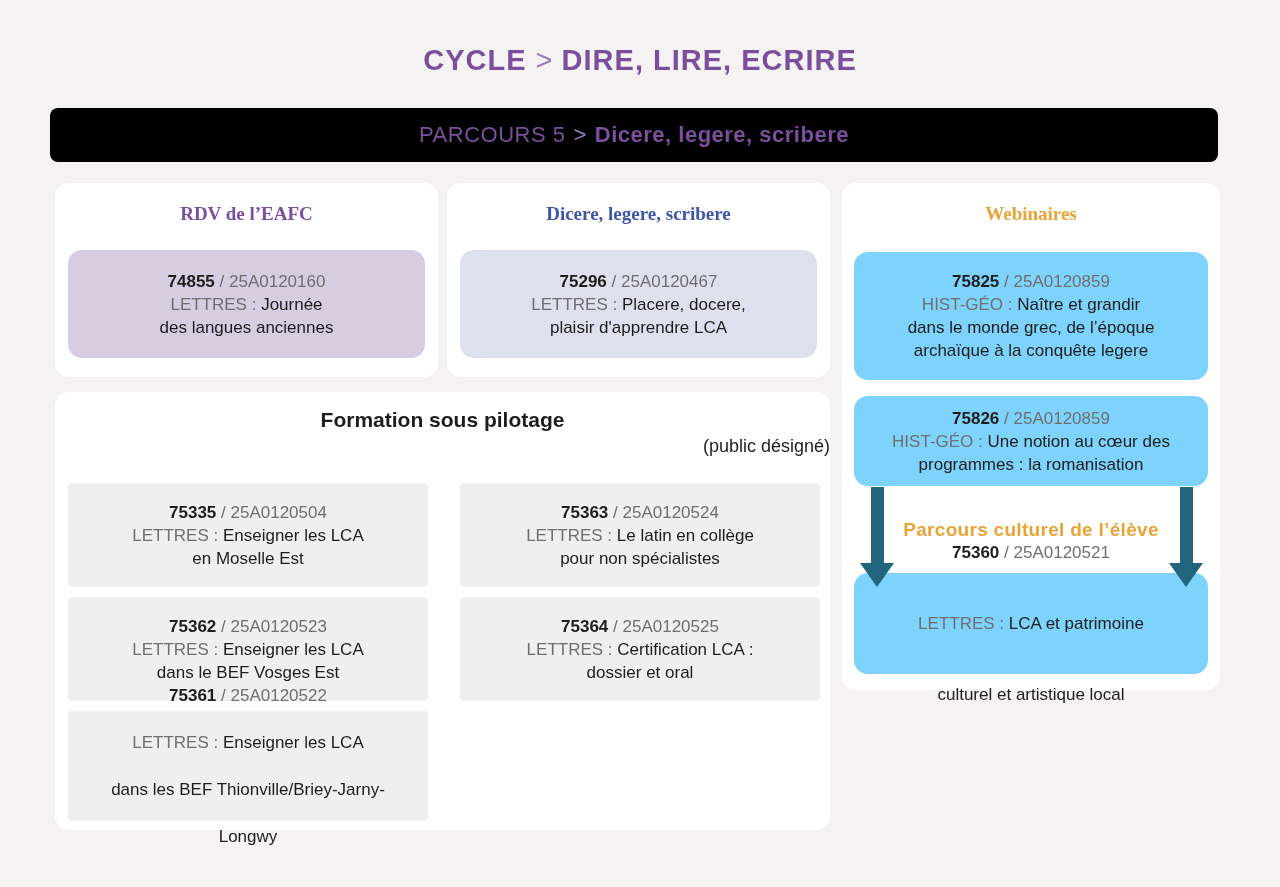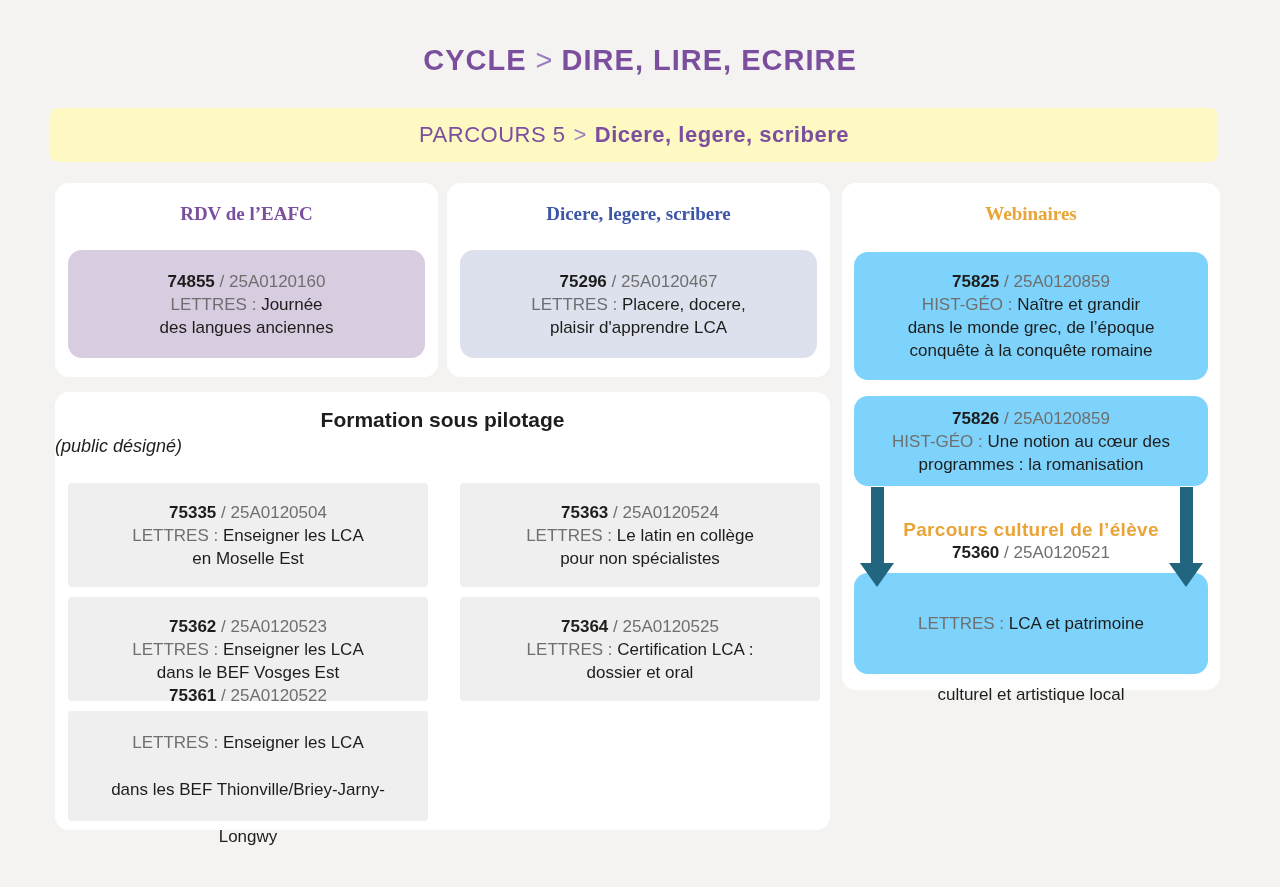--- a/index.html
+++ b/index.html
@@ -16,21 +16,21 @@
   
   .main-title {
     position:absolute; top:44px; left:0; width:100%;
     text-align:center; font-size:29px; font-weight:800;
     color:#7b4f9e; letter-spacing:1px;
   }
   .main-title .sep { color:#9b7cc0; font-weight:400; letter-spacing:0; }
 
   .banner {
     position:absolute; left:50px; top:108px; width:1168px; height:54px;
-    background:#fef9c3; border-radius:8px;
+    background:#000000; border-radius:8px;
     display:flex; align-items:center; justify-content:center;
     font-size:22px; color:#7b4f9e; letter-spacing:.5px;
   }
   .banner .bold { font-weight:700; }
   .banner .sep { color:#9b7cc0; padding:0 8px; }
   .banner .pre { font-weight:400; }
 
   
   .card {
     position:absolute; background:#ffffff; border-radius:14px;
@@ -71,21 +71,21 @@
   #box-75826 { left:12px; top:213px; width:354px; height:90px; }
   #box-75360 { left:12px; top:390px; width:354px; height:101px;gap:48px; }
 
   
   .formation-title {
     position:absolute; top:16px; left:0; width:100%;
     text-align:center; font-size:21px; font-weight:700; color:#1d1d1b;
   }
   .formation-subtitle {
     position:absolute; top:44px; left:0; width:100%;
-    text-align:left; font-size:18px; color:#1d1d1b;font-style:italic;
+    text-align:right; font-size:18px; color:#1d1d1b;
   }
   #box-75335 { left:13px;  top:91px;  width:360px; height:104px; }
   #box-75363 { left:405px; top:91px;  width:360px; height:104px; }
   #box-75362 { left:13px;  top:205px; width:360px; height:104px; }
   #box-75364 { left:405px; top:205px; width:360px; height:104px; }
   #box-75361 { left:13px;  top:319px; width:360px; height:110px;gap:24px; }
 
   
   .arrow { position:absolute; width:34px; z-index:2; }
   .arrow .shaft { width:13px; height:76px; margin:0 auto; background:#21657f; }
@@ -156,21 +156,21 @@
     <div class="box cream" id="box-75825">
       <div>
         <span class="cid">75825</span>
         <span class="ccode">/ 25A0120859</span>
       </div>
       <div>
         <span class="csub">HIST-GÉO :</span>
         <span class="ctext">Naître et grandir</span>
       </div>
       <div class="ctext">dans le monde grec, de l’époque</div>
-      <div class="ctext">conquête à la conquête romaine</div>
+      <div class="ctext">archaïque à la conquête legere</div>
     </div>
 
     <div class="box cream" id="box-75826">
       <div>
         <span class="cid">75826</span>
         <span class="ccode">/ 25A0120859</span>
       </div>
       <div>
         <span class="csub">HIST-GÉO :</span>
         <span class="ctext">Une notion au cœur des</span>

